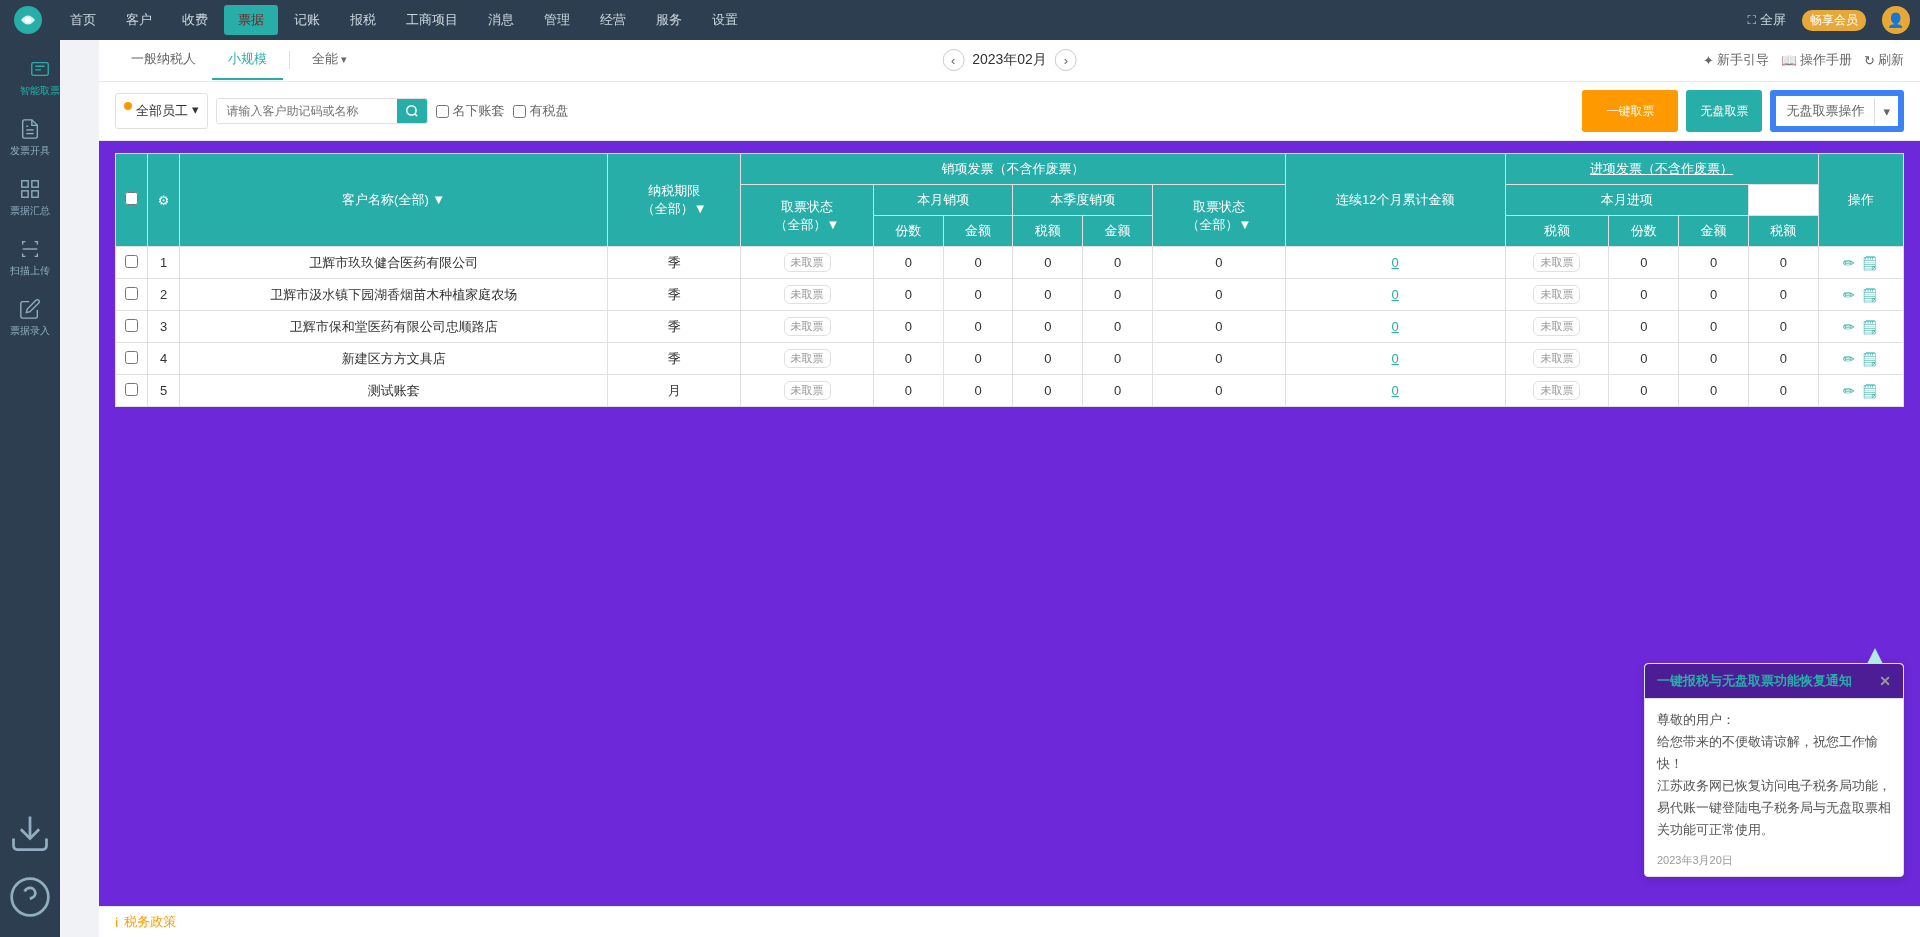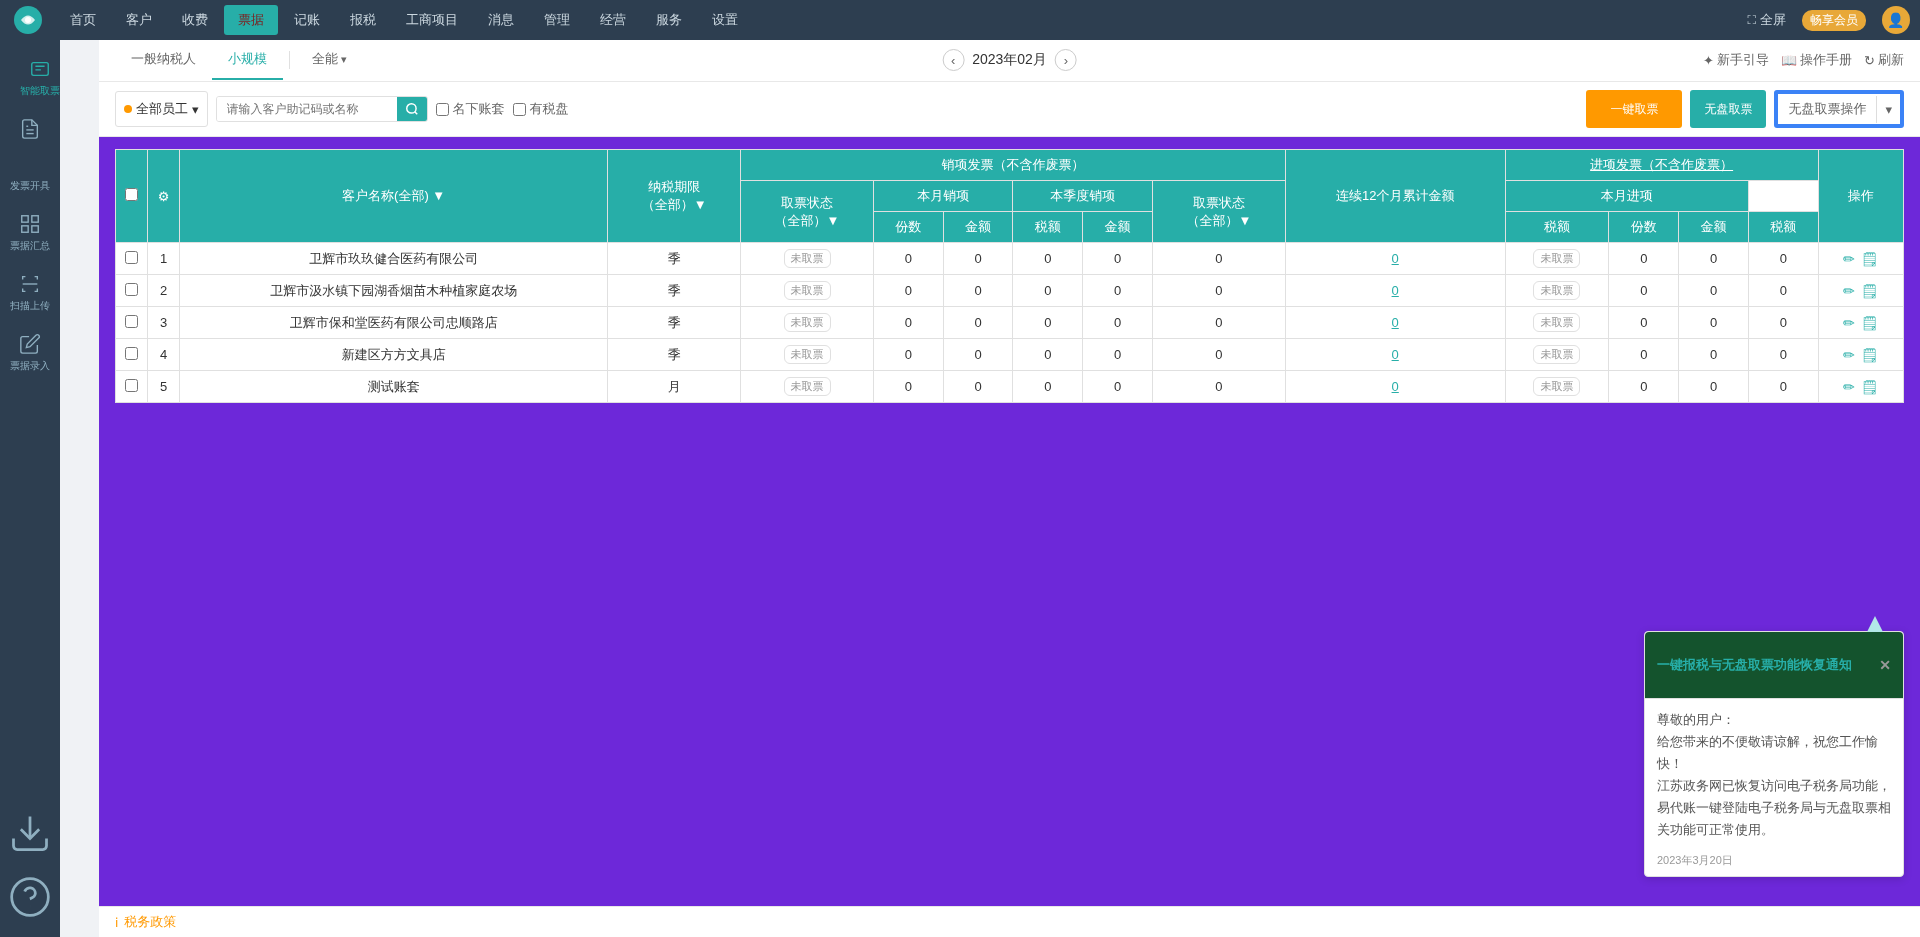--- a/index.html
+++ b/index.html
@@ -197,21 +197,21 @@
     .toolbar {
       background: #fff;
       padding: 8px 16px;
       display: flex;
       align-items: center;
       gap: 8px;
       border-bottom: 1px solid #e8e8e8;
     }
     .employee-select {
       display: flex;
-      align-items: center;
+      align-items: flex-start;
       border: 1px solid #e0e0e0;
       border-radius: 3px;
       padding: 8px 8px;
       background: #fff;
       cursor: pointer;
       gap: 4px;
       font-size: 12px;
       color: #333;
     }
     .employee-select .dot {
@@ -271,21 +271,21 @@
       border: none;
       border-radius: 3px;
       padding: 6px 14px;
       cursor: pointer;
       font-size: 12px;
     }
     .btn-with-arrow {
       display: flex;
       align-items: center;
       background: #fff;
-      border: 4px solid #3b82f6;
+      border: 6px solid #3b82f6;
       border-radius: 3px;
       overflow: hidden;
       cursor: pointer;
       font-size: 12px;
     }
     .btn-with-arrow span {
       padding: 6px 10px;
       color: #666;
     }
     .btn-with-arrow .arrow-part {
@@ -361,22 +361,22 @@
       width: 260px;
       background: #fff;
       border: 1px solid #e0e0e0;
       border-radius: 4px;
       box-shadow: 0 2px 8px rgba(0,0,0,0.15);
       font-size: 12px;
       color: #333;
       z-index: 100;
     }
     .notification-header {
-      background: #14532d;
-      padding: 24px 12px;
+      background: #4c1d95;
+      padding: 8px 12px;
       font-weight: bold;
       color: #27aea8;
       border-bottom: 1px solid #e0e0e0;
       border-radius: 4px 4px 0 0;
       display: flex;
       justify-content: space-between;
       align-items: center;
     }
     .notification-close {
       cursor: pointer;
@@ -475,21 +475,21 @@
       <span style="font-size:10px;text-align:center;">智能取票</span>
     </div>
     <div class="sidebar-item">
       <svg viewBox="0 0 24 24" fill="none" stroke="currentColor" stroke-width="1.5">
         <path d="M14 2H6a2 2 0 00-2 2v16a2 2 0 002 2h12a2 2 0 002-2V8z"></path>
         <polyline points="14 2 14 8 20 8"></polyline>
         <line x1="16" y1="13" x2="8" y2="13"></line>
         <line x1="16" y1="17" x2="8" y2="17"></line>
         <line x1="10" y1="9" x2="8" y2="9"></line>
       </svg>
-      <span style="font-size:10px;text-align:center;margin-top:35px;">发票开具</span>
+      <span style="font-size:10px;text-align:center;">发票开具</span>
     </div>
     <div class="sidebar-item">
       <svg viewBox="0 0 24 24" fill="none" stroke="currentColor" stroke-width="1.5">
         <rect x="3" y="3" width="7" height="7"></rect>
           <rect x="14" y="3" width="7" height="7"></rect>
         <rect x="3" y="14" width="7" height="7"></rect>
           <rect x="14" y="14" width="7" height="7"></rect>
       </svg>
       <span style="font-size:10px;text-align:center;">票据汇总</span>
     </div>

